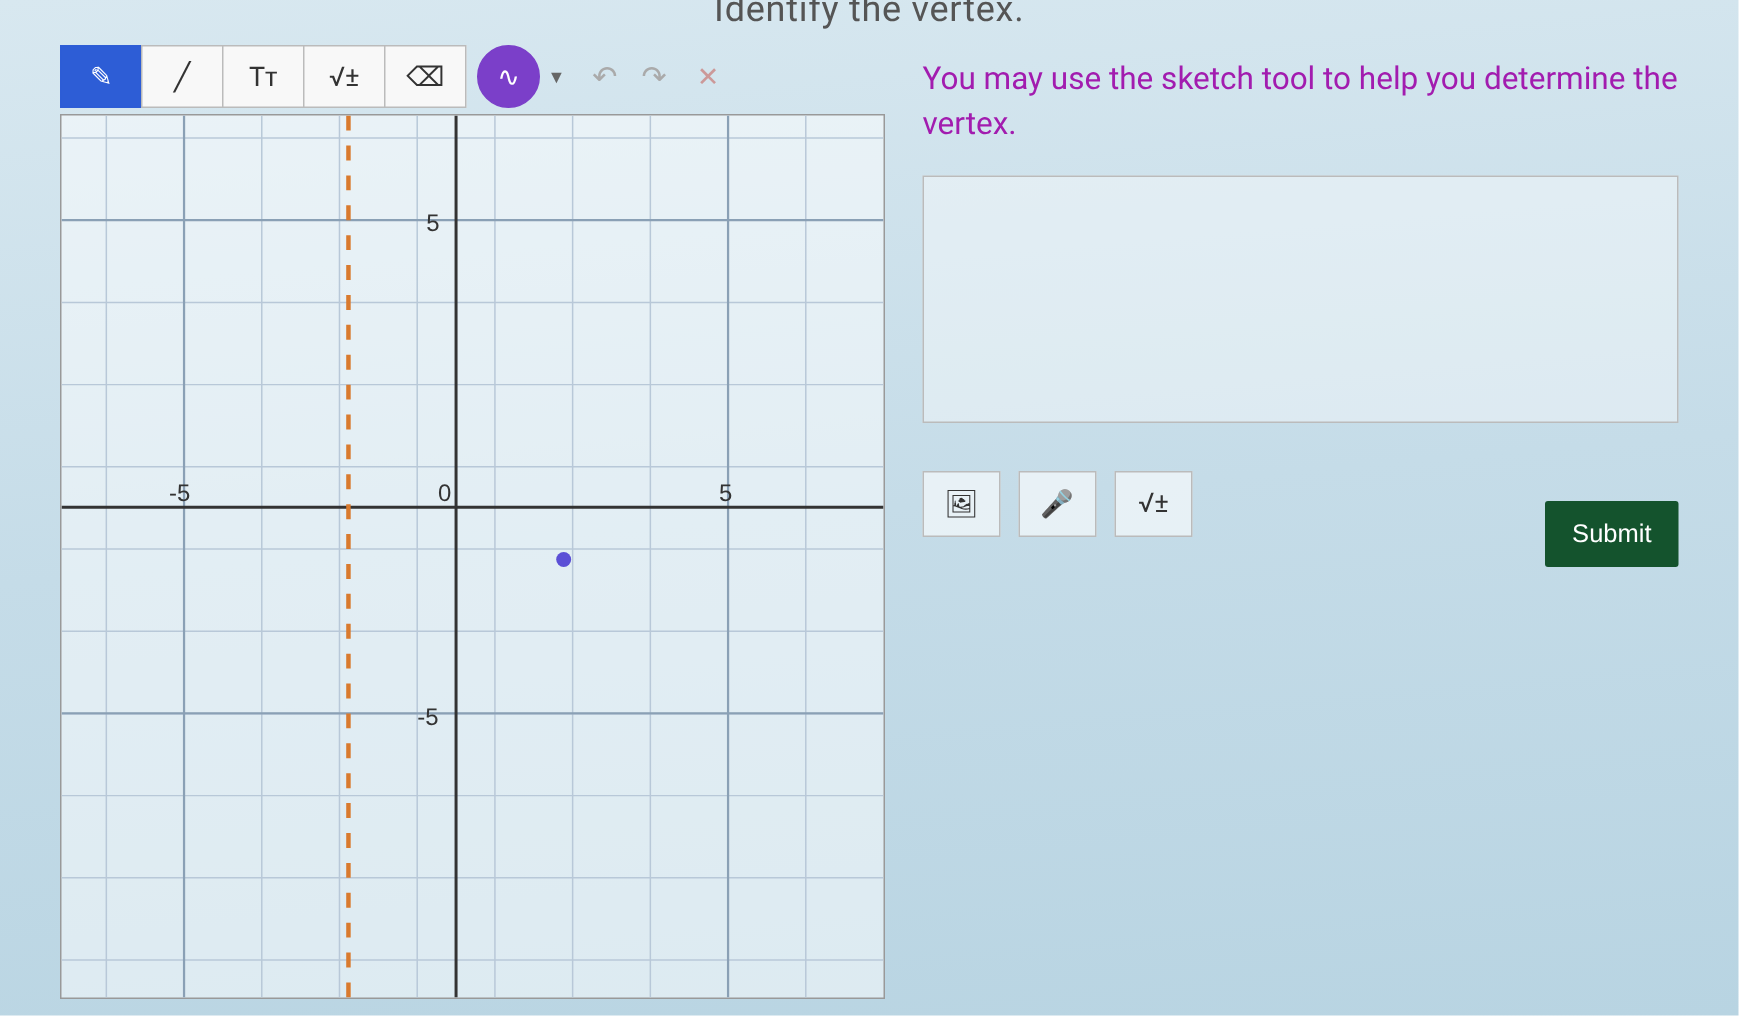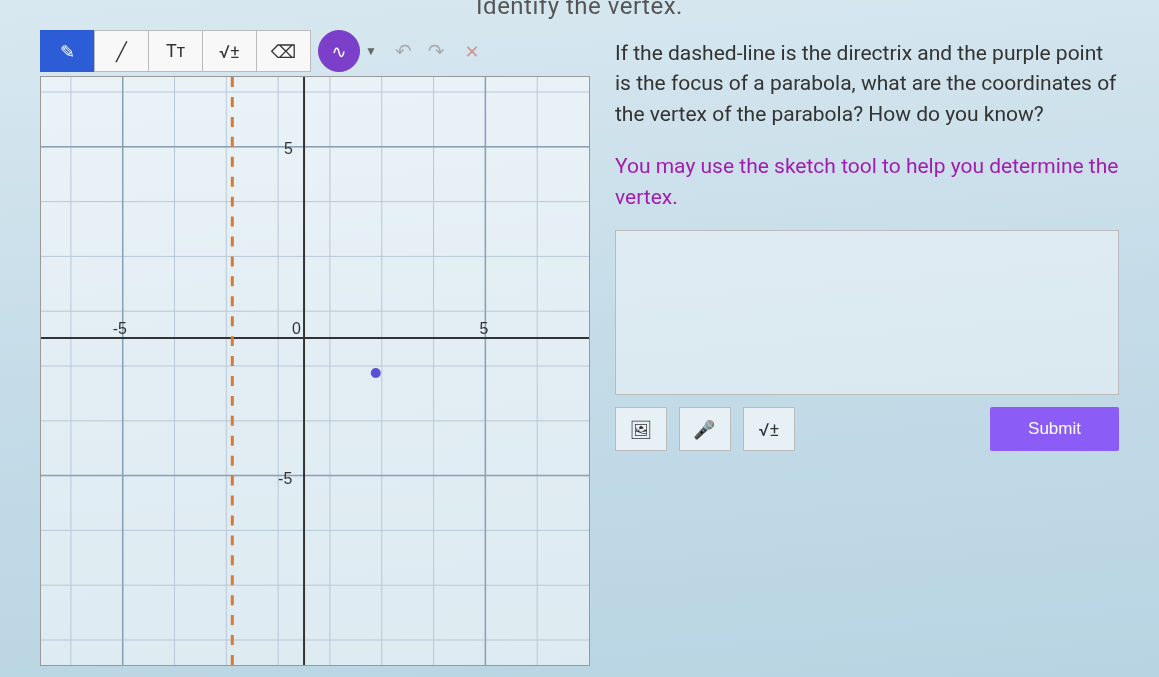--- a/index.html
+++ b/index.html
@@ -127,27 +127,28 @@
     background: rgba(255,255,255,0.6);
     display: flex;
     align-items: center;
     justify-content: center;
     font-size: 18px;
     color: #333;
     cursor: pointer;
   }
   .submit-btn {
     margin-left: auto;
-    background: #8b5cf6;
+    background: #14532d;
     color: #fff;
     border: none;
-    padding: 12px 38px;
+    padding: 12px 18px;
     font-size: 17px;
     cursor: pointer;
     border-radius: 2px;
+    margin-top: 40px;
   }
 </style>
 </head>
 <body>
 
 <div class="page-title">Identify the vertex.</div>
 
 <div class="container">
   <div class="left-panel">
 
@@ -224,21 +225,20 @@
           <text x="252" y="258">0</text>
           <text x="440" y="258">5</text>
           <text x="244" y="77">5</text>
           <text x="238" y="408">-5</text>
         </g>
       </svg>
     </div>
   </div>
 
   <div class="right-panel">
-    <p class="question-text">If the dashed-line is the directrix and the purple point is the focus of a parabola, what are the coordinates of the vertex of the parabola? How do you know?</p>
     <p class="hint-text">You may use the sketch tool to help you determine the vertex.</p>
     <div class="answer-box"></div>
     <div class="answer-toolbar">
       <div class="ans-btn">
         <span>🖼</span>
       </div>
       <div class="ans-btn">
         <span>🎤</span>
       </div>
       <div class="ans-btn">

